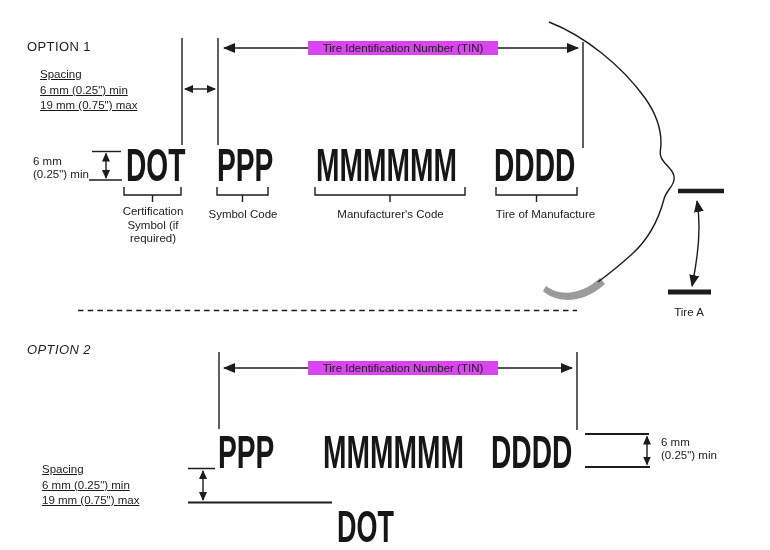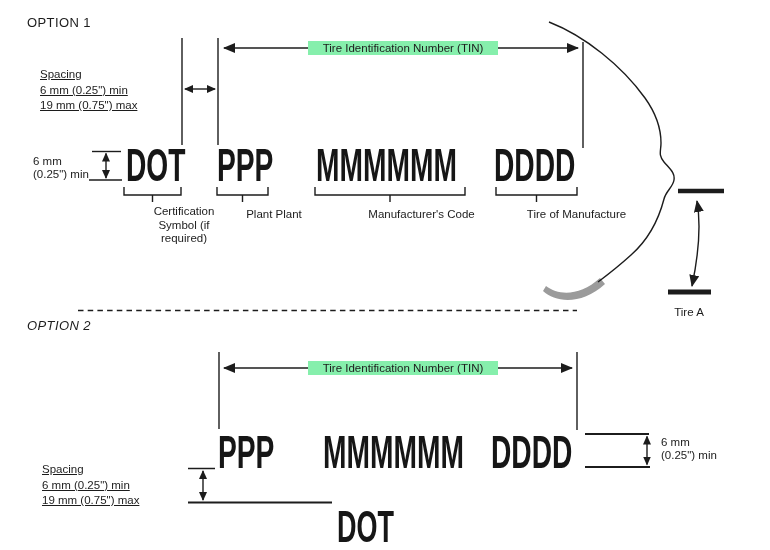--- a/index.html
+++ b/index.html
@@ -2,25 +2,25 @@
 <html><head>
 <meta charset="utf-8">
 <style>
   html,body{margin:0;padding:0;background:#fff;}
   .canvas{
     position:relative;width:770px;height:550px;background:#fff;overflow:hidden;
     font-family:"Liberation Sans","DejaVu Sans",sans-serif;color:#1c1c1c;
   }
   .abs{position:absolute;}
   .lbl{font-size:11.5px;line-height:14px;color:#1c1c1c;white-space:nowrap;}
-  .lbl-wrap{font-size:11.5px;line-height:13.5px;color:#1c1c1c;white-space:normal;margin-left:31px;}
-  .heading{font-size:13px;letter-spacing:.4px;color:#1c1c1c;white-space:nowrap;}
+  .lbl-wrap{font-size:11.5px;line-height:13.5px;color:#1c1c1c;white-space:normal;}
+  .heading{font-size:13px;letter-spacing:.4px;color:#1c1c1c;white-space:nowrap;margin-top:24px;}
   .r{text-align:left;text-decoration:underline;}
   .c{text-align:center;}
-  .onLine{background:#86efac;padding:0 5px;}
+  .onLine{background:#d946ef;padding:0 5px;}
   .big{
     font-size:47px;line-height:1;font-weight:700;color:#161616;
     transform:scaleX(0.60);transform-origin:0 0;white-space:nowrap;letter-spacing:0;
   }
   .big.dot2{font-size:45px;}
   svg .ln{stroke:#1c1c1c;stroke-width:1.4;fill:none;}
   svg .thin{stroke:#1c1c1c;stroke-width:1.5;fill:none;}
   svg .w2{stroke:#1c1c1c;stroke-width:2;fill:none;}
 </style>
 </head>
@@ -94,21 +94,21 @@
     <div>6 mm</div>
     <div>(0.25") min</div>
   </div>
 
   <div class="abs big" style="left:126px;top:141px;">DOT</div>
   <div class="abs big" style="left:217px;top:141px;">PPP</div>
   <div class="abs big" style="left:316px;top:141px;">MMMMMM</div>
   <div class="abs big" style="left:494px;top:141px;">DDDD</div>
 
   <div class="abs lbl-wrap c" style="left:117px;top:205px;width:72px;">Certification Symbol (if required)</div>
-  <div class="abs lbl-wrap c" style="left:198px;top:208px;width:90px;">Plant Plant</div>
+  <div class="abs lbl-wrap c" style="left:198px;top:208px;width:90px;">Symbol Code</div>
   <div class="abs lbl-wrap c" style="left:328px;top:208px;width:125px;">Manufacturer's Code</div>
   <div class="abs lbl-wrap c" style="left:483px;top:208px;width:125px;">Tire of Manufacture</div>
 
   <div class="abs lbl c" style="left:661px;top:305px;width:56px;">Tire A</div>
 
   <div class="abs heading" style="left:27px;top:318px;font-style:italic;">OPTION 2</div>
 
   <div class="abs lbl c onLine" style="left:308px;top:361px;width:180px;">Tire Identification Number (TIN)</div>
 
   <div class="abs big" style="left:218px;top:428px;">PPP</div>

